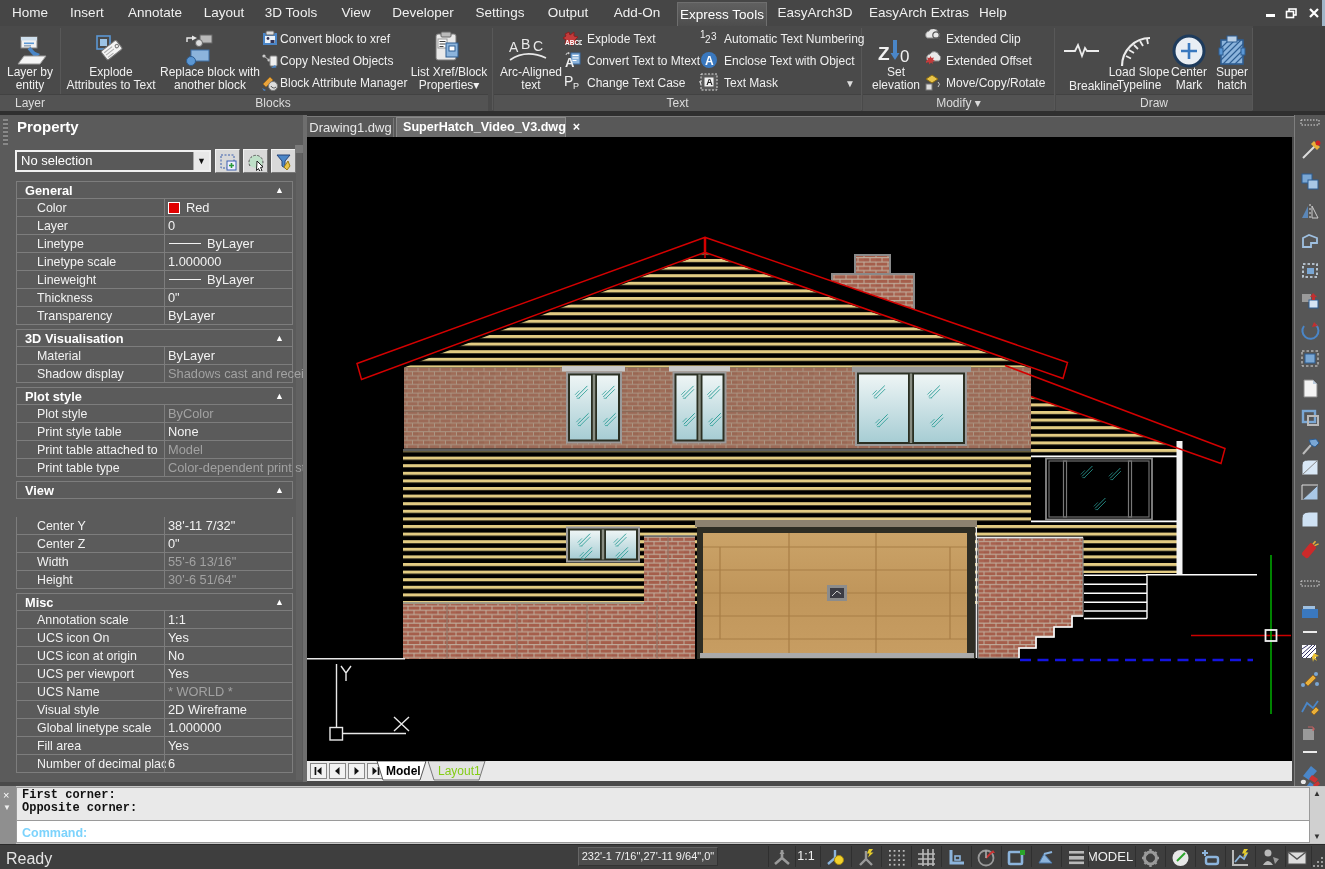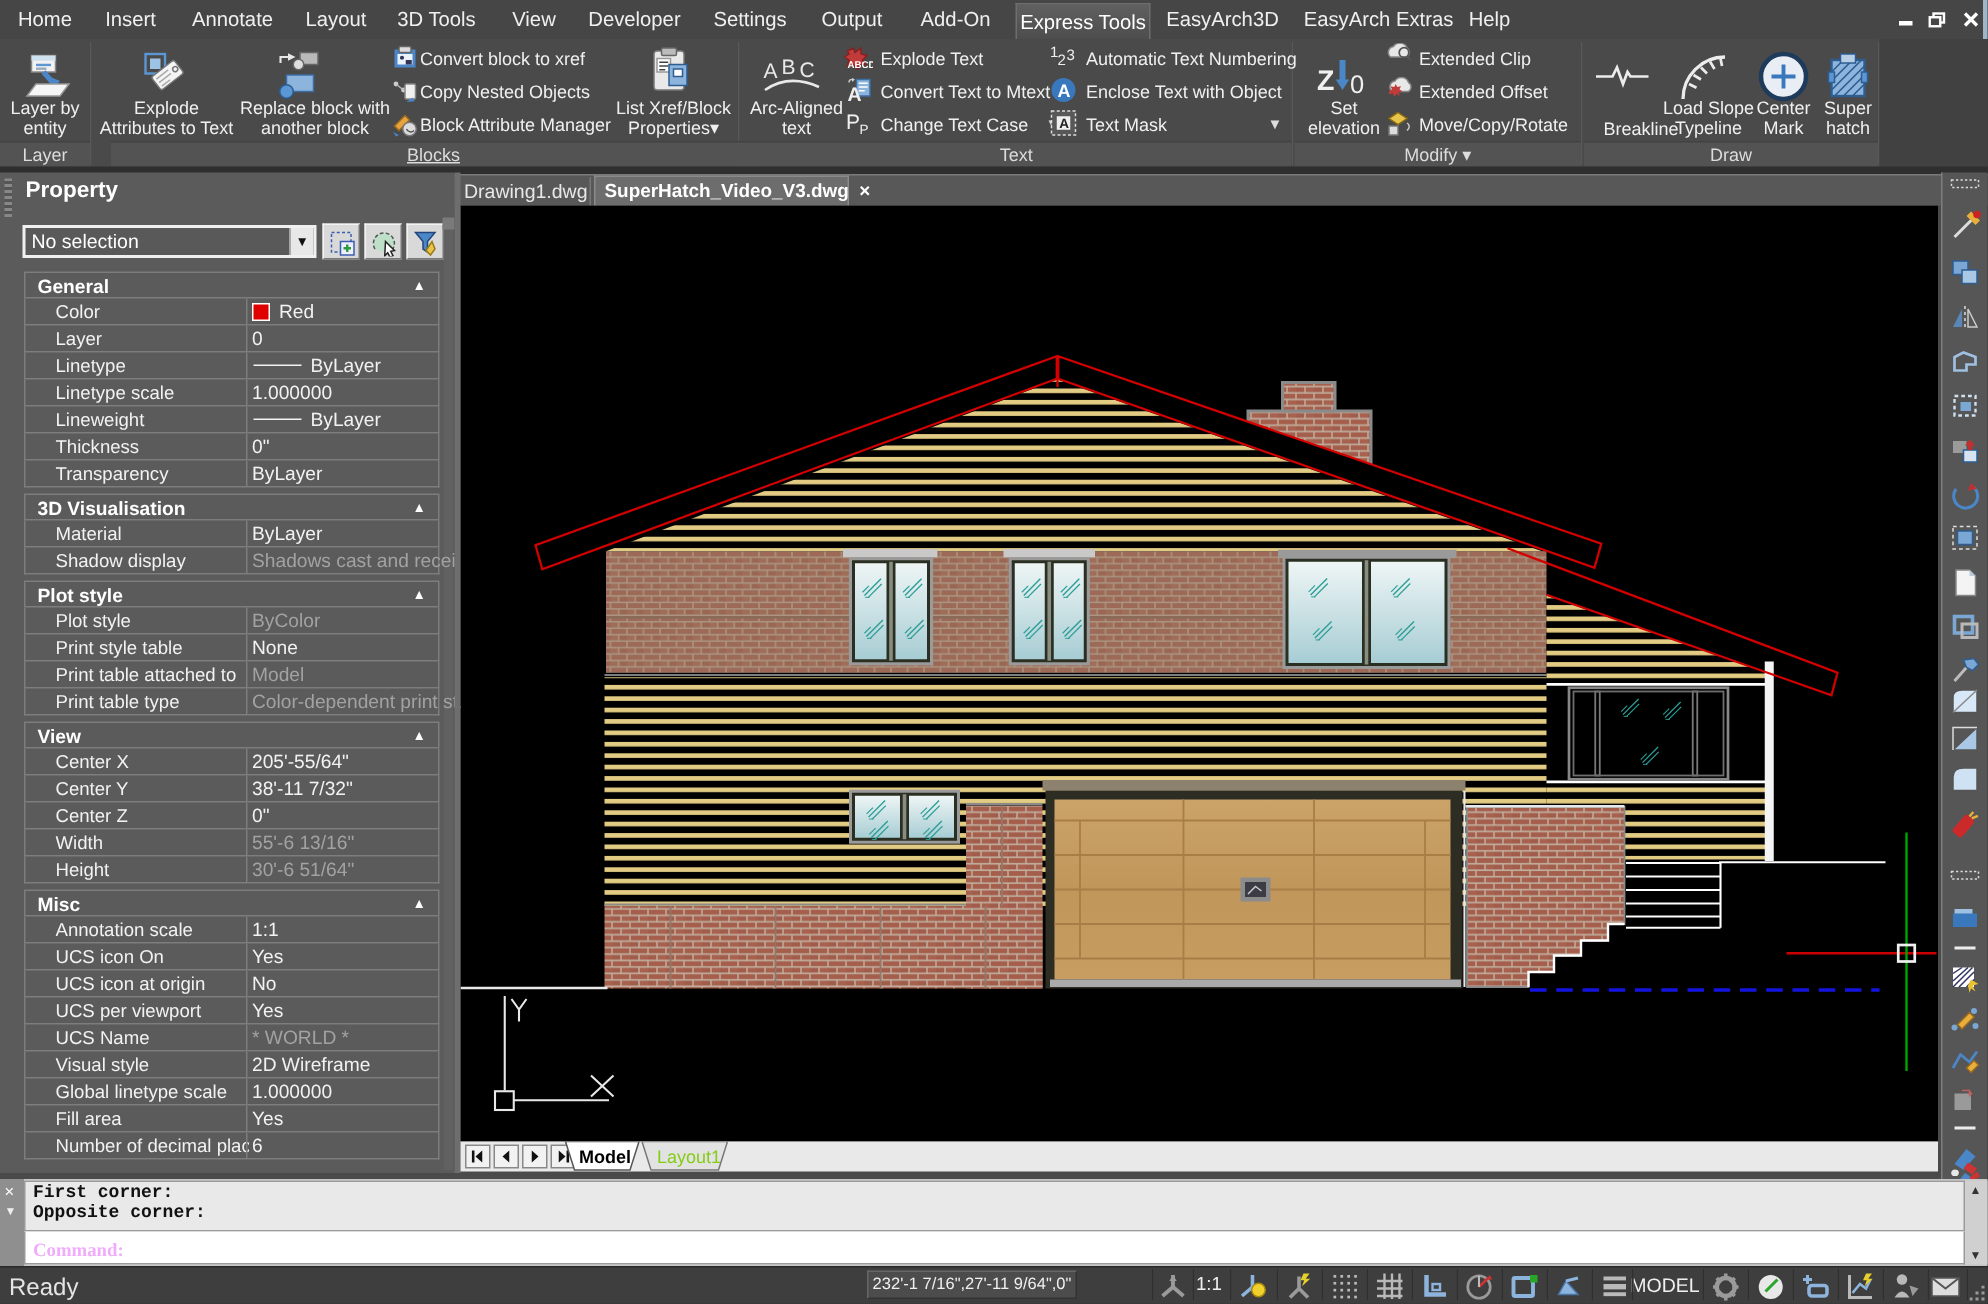--- a/index.html
+++ b/index.html
@@ -51,21 +51,21 @@
 </svg>
 <div class="abs" style="left:1322px;top:0;width:3px;height:26px;background:#9fb6c9;"></div>
 </div>
 <div id="ribbon">
 <div class="gdiv" style="left:60px;"></div>
 <div class="gdiv" style="left:492px;"></div>
 <div class="gdiv" style="left:861px;"></div>
 <div class="gdiv" style="left:1054px;"></div>
 <div class="gdiv" style="left:1252px;"></div>
 <div class="glabelstrip" style="left:0px;width:60px;">Layer</div>
-<div class="glabelstrip" style="left:74px;width:430px;text-decoration:underline;">Blocks</div>
+<div class="glabelstrip" style="left:58px;width:430px;">Blocks</div>
 <div class="glabelstrip" style="left:494px;width:367px;">Text</div>
 <div class="glabelstrip" style="left:863px;width:191px;">Modify ▾</div>
 <div class="glabelstrip" style="left:1056px;width:196px;">Draw</div>
 <div class="abs" style="left:1253px;top:0px;width:72px;height:85px;background:#414141;"></div>
 </div>
 <div id="ribbonedge"></div>
 <svg class="abs" style="left:15px;top:36px" width="34" height="30" viewBox="0 0 34 30">
 <rect x="6" y="1" width="16" height="11" fill="#f2f2f2" stroke="#888"></rect>
 <rect x="6" y="1" width="16" height="3.5" fill="#cfe0ee"></rect>
 <rect x="9" y="6.5" width="10" height="1.6" fill="#5b97d4"></rect>
@@ -327,25 +327,20 @@
       <span class="plbl">Print table attached to</span>
       <span class="pdivline"></span>
       <span class="pval pmut">Model</span>
     </div>
 <div class="prow" style="top:344px;">
       <span class="plbl">Print table type</span>
       <span class="pdivline"></span>
       <span class="pval pmut">Color-dependent print st...</span>
     </div>
 <div class="phead" style="top:366px;"><span style="margin-left:8px;">View</span><span style="position:absolute;right:8px;top:0;font-size:9px;">▲</span></div>
-<div class="prow" style="top:384px;">
-      <span class="plbl">Center X</span>
-      <span class="pdivline"></span>
-      <span class="pval">205'-55/64"</span>
-    </div>
 <div class="prow" style="top:402px;">
       <span class="plbl">Center Y</span>
       <span class="pdivline"></span>
       <span class="pval">38'-11 7/32"</span>
     </div>
 <div class="prow" style="top:420px;">
       <span class="plbl">Center Z</span>
       <span class="pdivline"></span>
       <span class="pval">0"</span>
     </div>
@@ -782,21 +777,21 @@
   </svg>
 <div class="abs" style="left:386px;top:764px;font-weight:bold;font-size:12px;color:#000;">Model</div>
 <div class="abs" style="left:438px;top:764px;font-size:12px;color:#84cc16;">Layout1</div>
 <div id="cmdwin"></div>
 <div class="abs" style="left:0px;top:786px;width:16px;height:58px;background:#8f8f8f;"></div>
 <div class="abs" style="left:3px;top:789px;color:#fff;font-size:11px;">×</div>
 <div class="abs" style="left:3px;top:803px;color:#efefef;font-size:8px;">▼</div>
 <div class="abs" style="left:16px;top:787px;width:1294px;height:34px;background:#e9e9e9;border:1px solid #9a9a9a;"></div>
 <div class="abs" style="left:16px;top:821px;width:1294px;height:22px;background:#fff;border:1px solid #9a9a9a;border-top:none;"></div>
 <div class="abs" style="left:22px;top:789px;font-family:'Liberation Mono',monospace;font-size:12px;font-weight:bold;color:#111;line-height:13px;">First corner:<br>Opposite corner:</div>
-<div class="abs" style="left:22px;top:826px;font-family:Liberation Serif, serif;font-size:12.5px;font-weight:bold;color:#f0abfc;">Command:</div>
+<div class="abs" style="left:22px;top:826px;font-family:Liberation Sans, sans-serif;font-size:12.5px;font-weight:bold;color:#7dd3fc;">Command:</div>
 <div class="abs" style="left:1310px;top:787px;width:15px;height:56px;background:#d0d0d0;"></div>
 <div class="abs" style="left:1313px;top:789px;color:#333;font-size:8px;">▲</div>
 <div class="abs" style="left:1313px;top:832px;color:#333;font-size:8px;">▼</div>
 <div id="statusbar"></div>
 <div class="abs" style="left:6px;top:850px;color:#e4e4e4;font-size:16px;">Ready</div>
 <div class="abs" style="left:578px;top:847px;width:140px;height:19px;background:#4c4c4c;border:1px solid #666;border-bottom-color:#333;border-right-color:#333;color:#f0f0f0;font-size:11px;line-height:17px;text-align:center;">232'-1 7/16",27'-11 9/64",0"</div>
 <svg class="abs" style="left:771px;top:847px;" width="22" height="22" viewBox="0 0 22 22">
     <path d="M11 3 L11 11 L4 17 M11 11 L18 17" stroke="#9a9a9a" stroke-width="2.6" fill="none"></path>
     <path d="M11 3 l-2.5 4 5 0 z" fill="#9a9a9a"></path>
   </svg>

